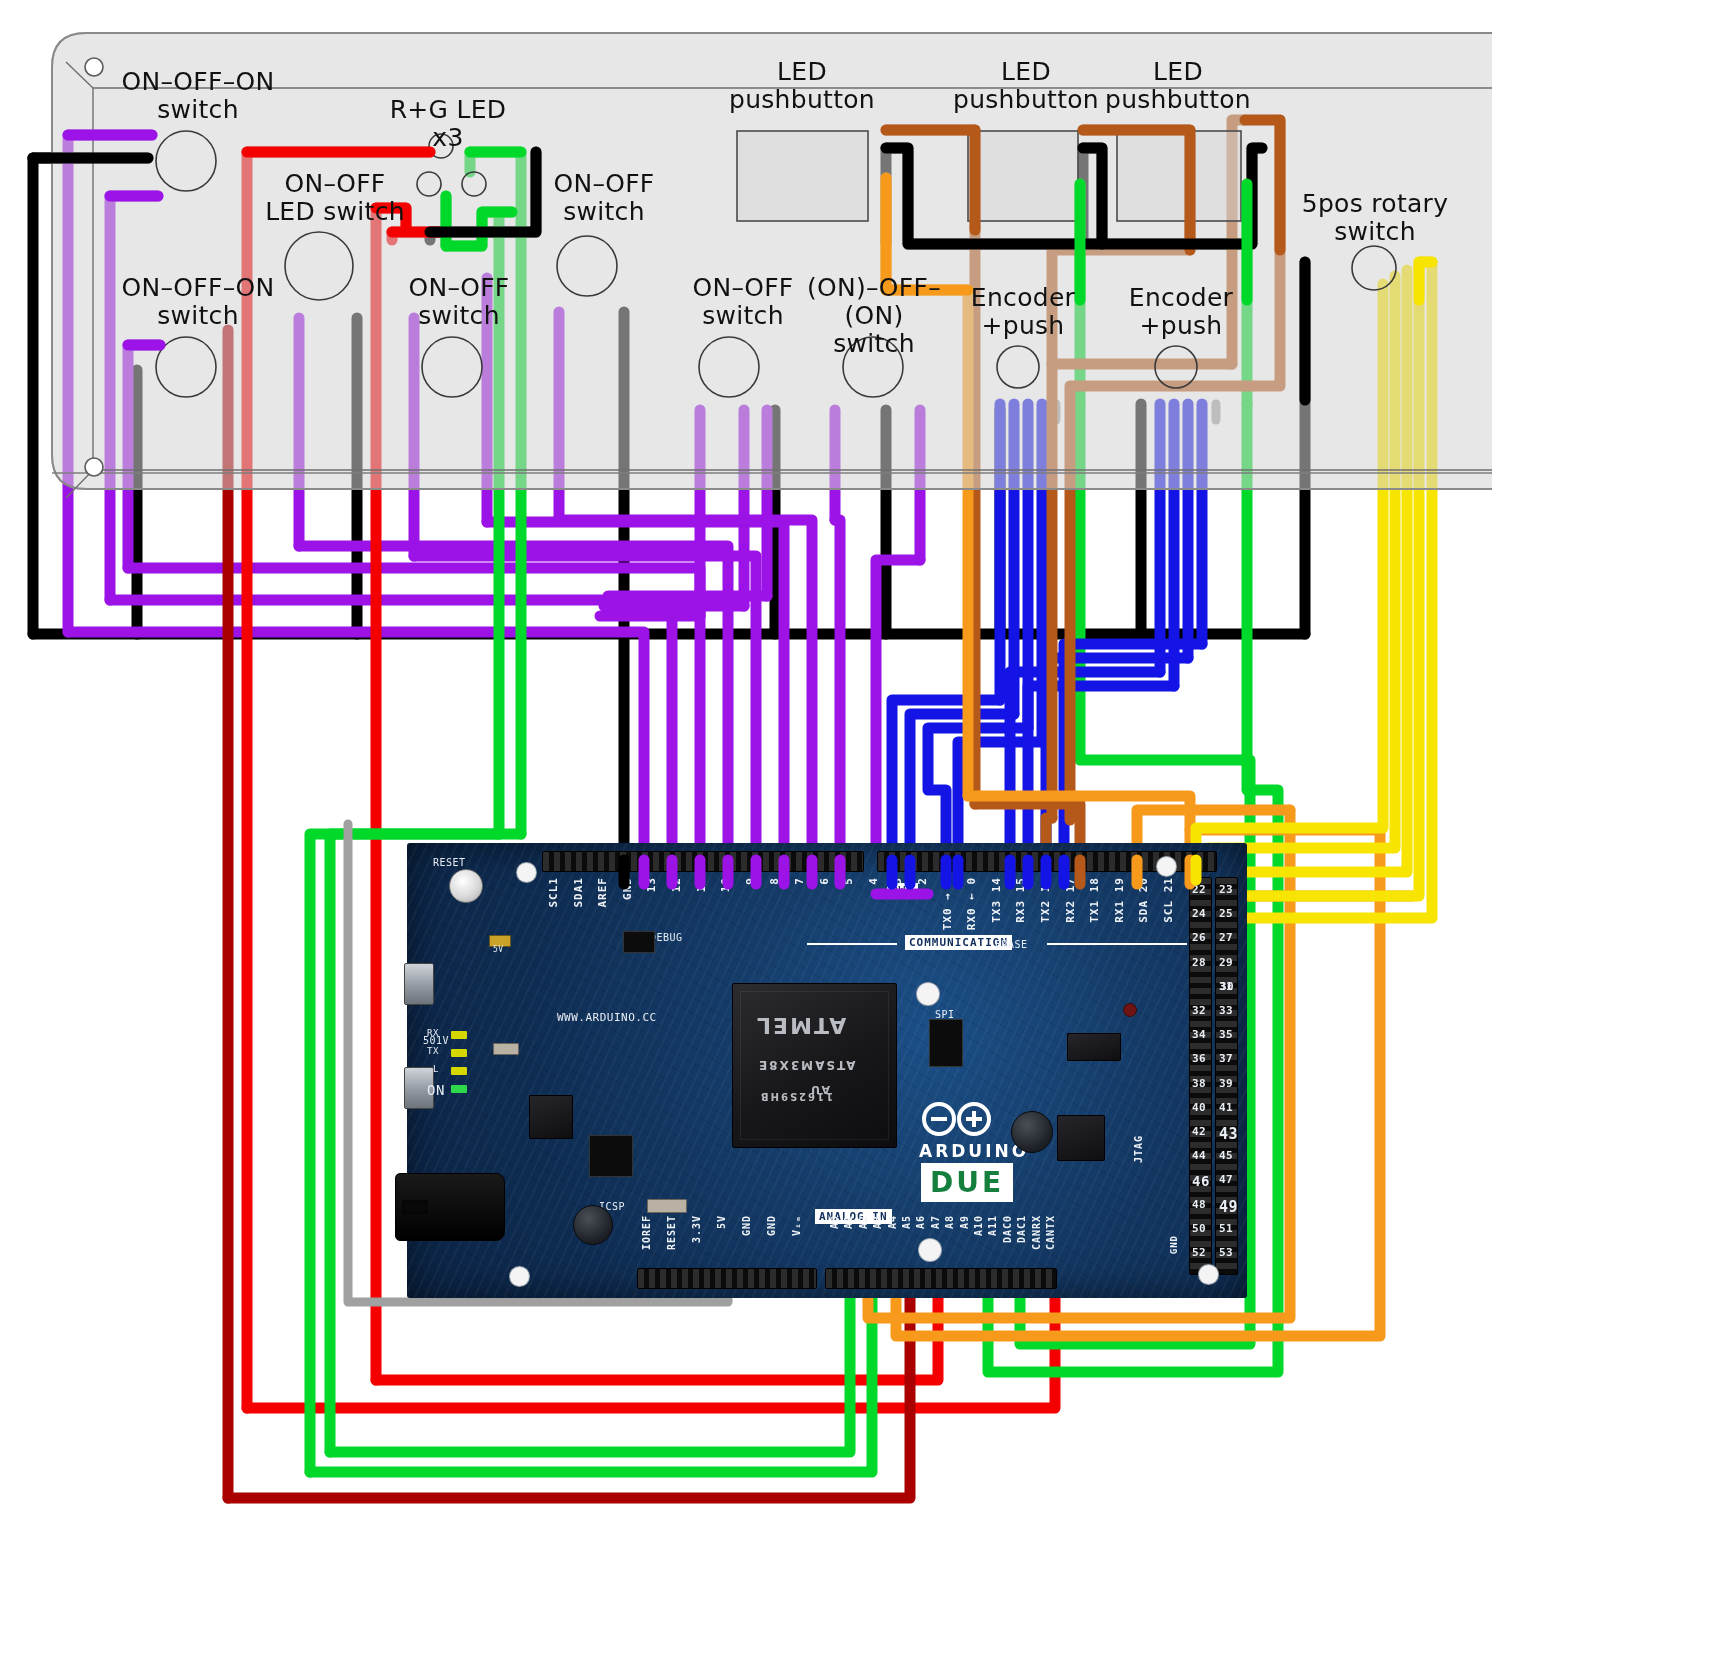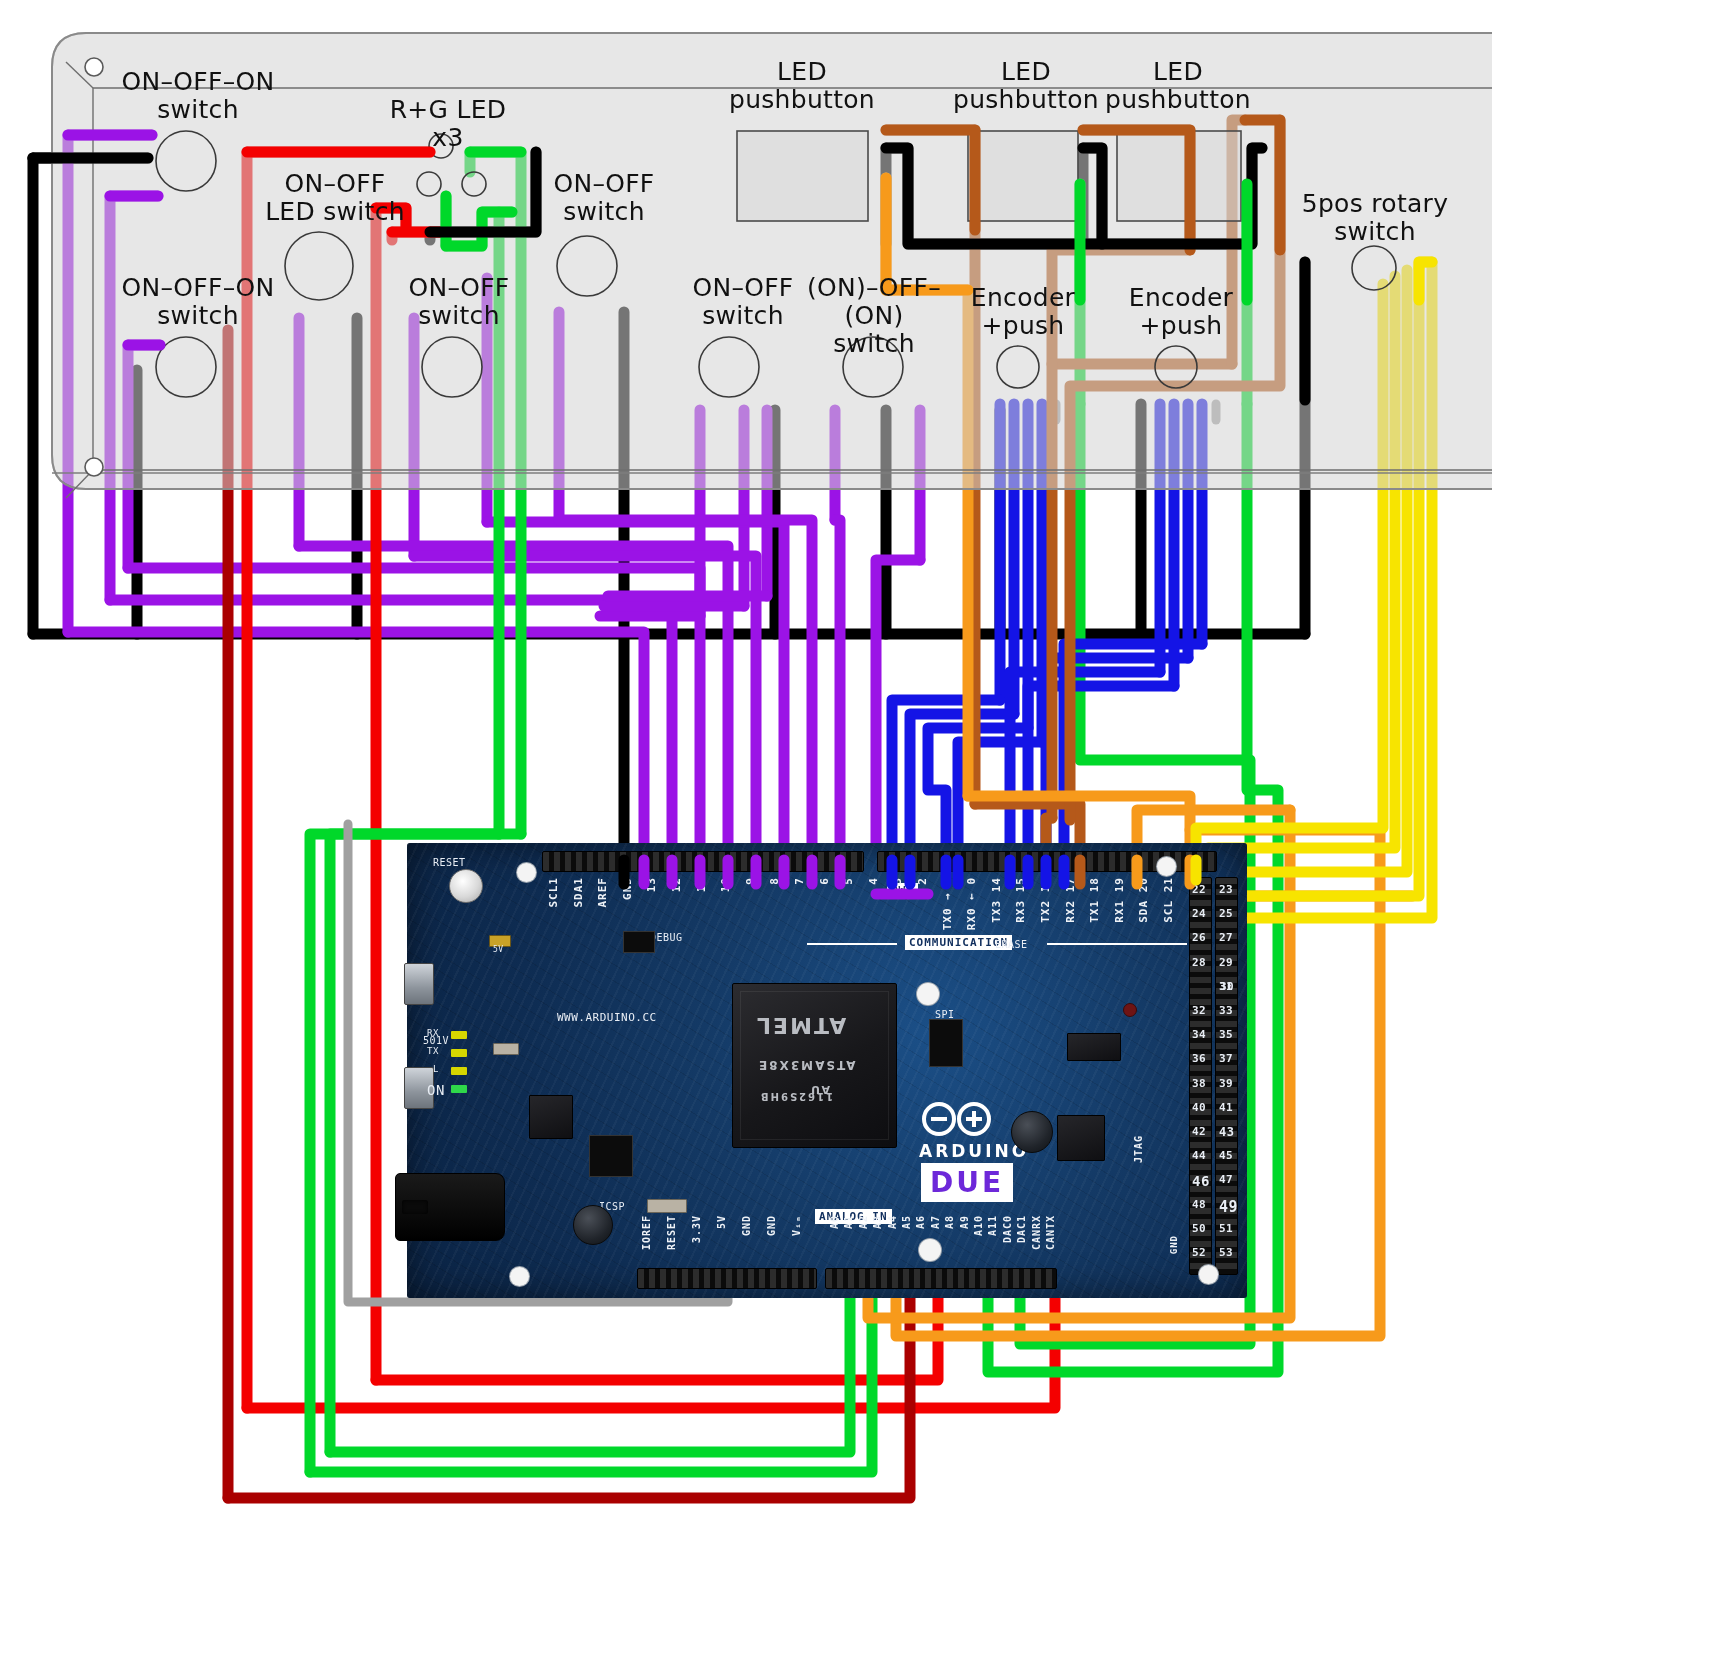--- a/index.html
+++ b/index.html
@@ -137,21 +137,21 @@
   }
   .logo-arduino {
     position:absolute;
     color:#ffffff;
     font-family:"DejaVu Sans", sans-serif;
     font-weight:bold;
     letter-spacing:3px;
   }
   .logo-due {
     position:absolute;
-    color:#6d28d9;
+    color:#15803d;
     background:#ffffff;
     font-family:"DejaVu Sans", sans-serif;
     font-weight:bold;
     letter-spacing:3px;
     padding:1px 7px;
     border:2px solid #fff;
   }
   .infinity {
     position:absolute;
     width:76px; height:36px;
@@ -598,21 +598,21 @@
         <div class="silk" style="left: 812px; top: 40px; font-size: 11px; font-weight: bold;">23</div>
         <div class="silk" style="left: 812px; top: 64.2px; font-size: 11px; font-weight: bold;">25</div>
         <div class="silk" style="left: 812px; top: 88.4px; font-size: 11px; font-weight: bold;">27</div>
         <div class="silk" style="left: 812px; top: 112.6px; font-size: 11px; font-weight: bold;">29</div>
         <div class="silk" style="left: 812px; top: 136.8px; font-size: 11px; font-weight: bold;">31</div>
         <div class="silk" style="left: 812px; top: 161px; font-size: 11px; font-weight: bold;">33</div>
         <div class="silk" style="left: 812px; top: 185.2px; font-size: 11px; font-weight: bold;">35</div>
         <div class="silk" style="left: 812px; top: 209.4px; font-size: 11px; font-weight: bold;">37</div>
         <div class="silk" style="left: 812px; top: 233.6px; font-size: 11px; font-weight: bold;">39</div>
         <div class="silk" style="left: 812px; top: 257.8px; font-size: 11px; font-weight: bold;">41</div>
-        <div class="silk" style="left: 812px; top: 282px; font-size: 12px; font-weight: bold; text-align: center;">43</div>
+        <div class="silk" style="left: 812px; top: 282px; font-size: 15px; font-weight: bold; text-align: center;">43</div>
         <div class="silk" style="left: 812px; top: 306.2px; font-size: 11px; font-weight: bold;">45</div>
         <div class="silk" style="left: 812px; top: 330.4px; font-size: 11px; font-weight: bold;">47</div>
         <div class="silk" style="left: 812px; top: 354.6px; font-size: 15px; font-weight: bold;">49</div>
         <div class="silk" style="left: 812px; top: 378.8px; font-size: 11px; font-weight: bold;">51</div>
         <div class="silk" style="left: 812px; top: 403px; font-size: 11px; font-weight: bold;">53</div>
       </div>
 
     <div class="btn-reset" style="left:42px; top:26px; width:34px; height:34px;"></div>
     <div class="usb" style="left:-3px; top:120px; width:30px; height:42px;"></div>
     <div class="usb" style="left:-3px; top:224px; width:30px; height:42px;"></div>

